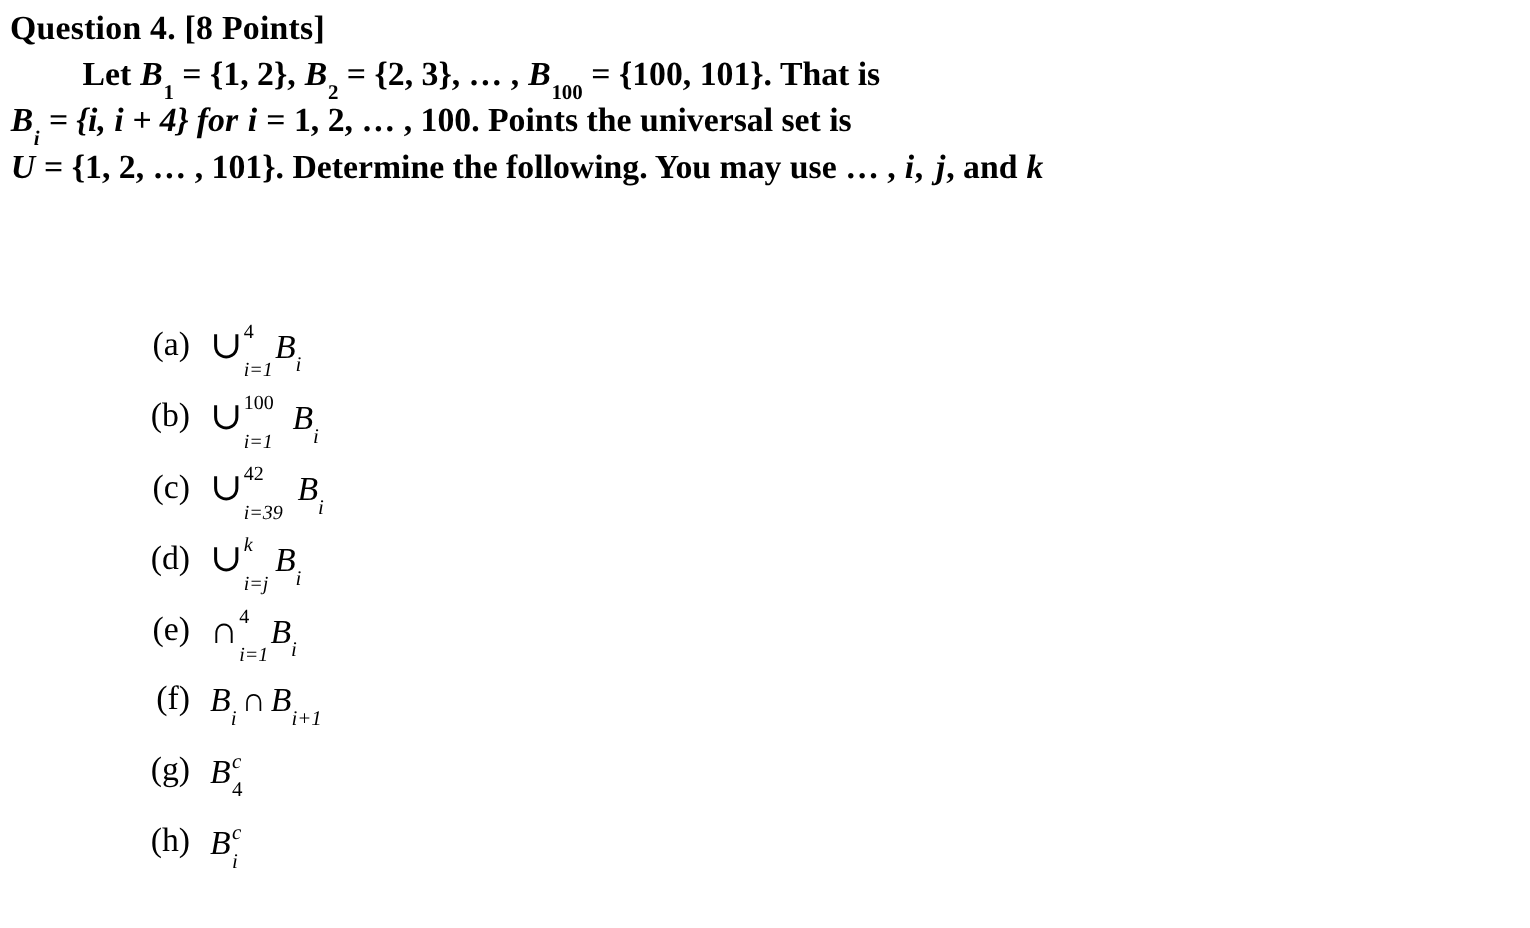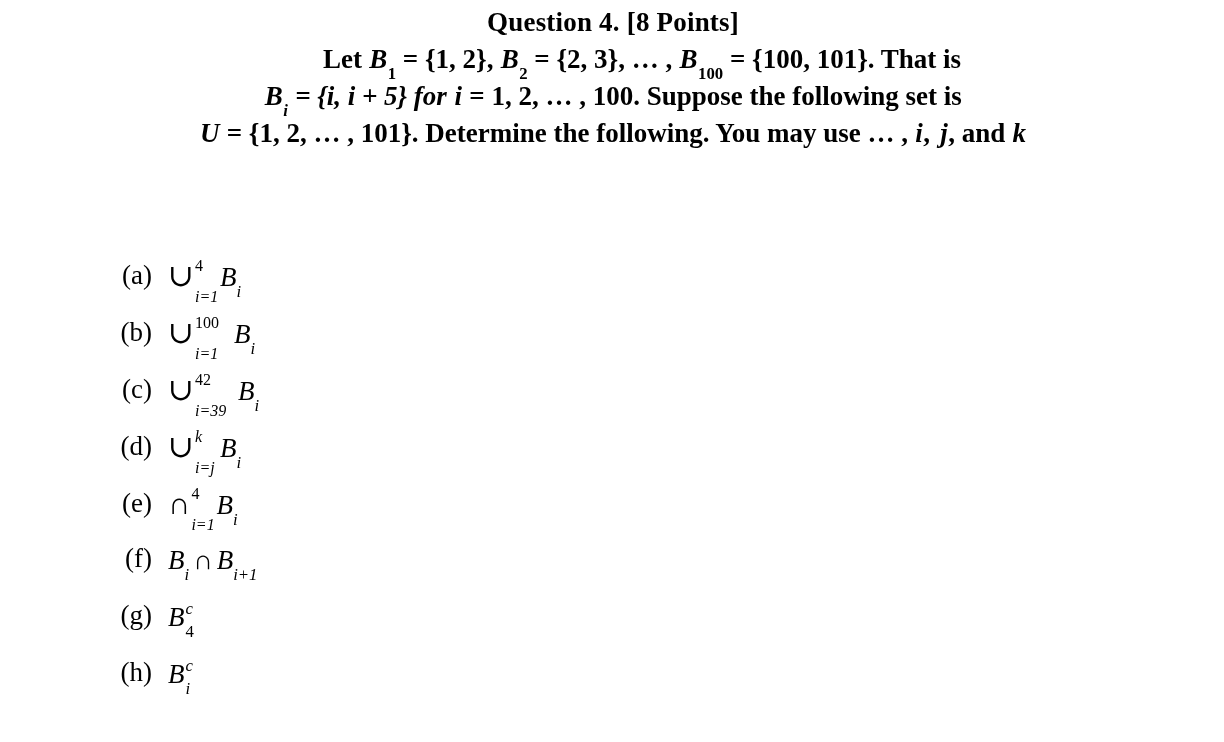--- a/index.html
+++ b/index.html
@@ -22,21 +22,20 @@
     padding: 0;
     box-sizing: border-box;
   }
 
   
   .prose {
     position: absolute;
     left: 8px;
     top: 4px;
     width: 1210px;
-    text-align: center;
   }
 
   .qtitle {
     font-weight: bold;
     font-size: 27px;
     line-height: 37px;
     letter-spacing: 0.2px;
     white-space: nowrap;
   }
 
@@ -155,23 +154,23 @@
       <span class="mi">B</span><sub class="s">1</sub>
       <span>= {1, 2},</span>
       <span class="mi">B</span><sub class="s">2</sub>
       <span>= {2, 3}, … ,</span>
       <span class="mi">B</span><sub class="s">100</sub>
       <span>= {100, 101}. That is</span>
     </div>
 
     <div class="pline">
       <span class="mi">B</span><sub class="s si">i</sub>
-      <span class="mi">= {i, i + 5} for</span>
+      <span class="mi">= {i, i + 4} for</span>
       <span class="mi">i</span>
-      <span>= 1, 2, … , 100. Suppose the following set is</span>
+      <span>= 1, 2, … , 100. Points the universal set is</span>
     </div>
 
     <div class="pline">
       <span class="mi">U</span>
       <span>= {1, 2, … , 101}. Determine the following. You may use … ,</span>
       <span class="mi">i</span><span class="comma">,</span>
       <span class="mi">j</span><span>, and</span>
       <span class="mi">k</span>
     </div>
 

